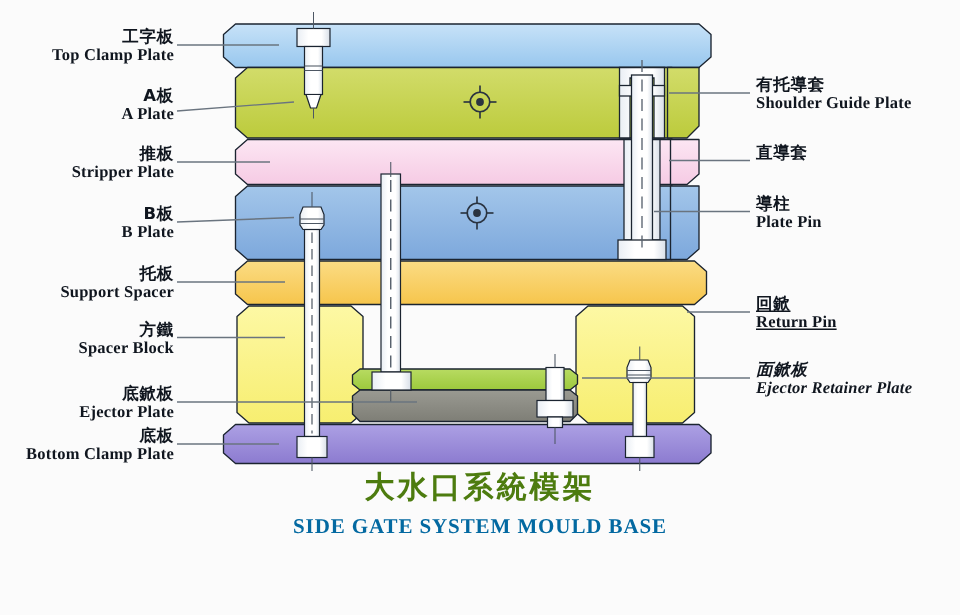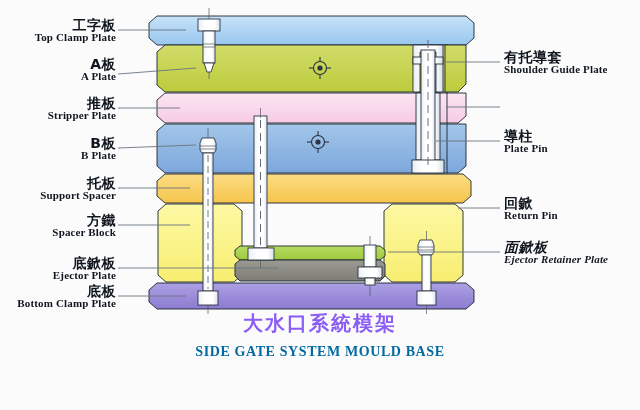--- a/index.html
+++ b/index.html
@@ -8,28 +8,28 @@
     background:#fbfbfb;
     font-family:"Liberation Serif", serif;
     overflow:hidden;
     position:relative;
   }
   #stage{position:absolute;left:0;top:0;width:640px;height:410px;}
   svg.layer{position:absolute;left:0;top:0;width:640px;height:410px;}
 
   
   .lbl{position:absolute;color:#10161f;font-weight:bold;white-space:nowrap;}
-  .lbl .cn{display:block;font-family:"DejaVu Sans",sans-serif;font-size:14px;letter-spacing:.5px;line-height:12px;}
+  .lbl .cn{display:block;font-family:"DejaVu Sans",sans-serif;font-size:11px;letter-spacing:.5px;line-height:12px;}
   .lbl .en{display:block;font-family:"Liberation Serif",serif;font-size:11px;line-height:12.5px;letter-spacing:.15px;}
   .lbl.right{text-align:left;}
   .lbl.left{text-align:right;}
 
   
   #title{position:absolute;left:0;top:312px;width:640px;text-align:center;}
-  #title .tcn{font-family:Liberation Mono, monospace;font-size:20px;font-weight:bold;color:#8b5cf6;letter-spacing:2px;line-height:26px;}
+  #title .tcn{font-family:Liberation Sans, sans-serif;font-size:20px;font-weight:bold;color:#4d7c0f;letter-spacing:2px;line-height:26px;}
   #title .ten{font-family:Liberation Serif, serif;font-size:14px;font-weight:bold;color:#0369a1;letter-spacing:.6px;line-height:27px;}
 </style>
 </head>
 <body style="background: rgb(251, 251, 251);">
 
 <div id="stage">
 
   <svg class="layer" viewBox="0 0 640 410">
     <defs>
       <linearGradient id="gTop" x1="0" y1="0" x2="0" y2="1">
@@ -238,28 +238,29 @@
     <span class="cn">底板</span>
     <span class="en">Bottom Clamp Plate</span>
   </div>
 
   <div class="lbl right" style="left:504px;top:51px;">
     <span class="cn">有托導套</span>
     <span class="en">Shoulder Guide Plate</span>
   </div>
 
   <div class="lbl right" style="left:504px;top:96px;">
+    <span class="cn">直導套</span>
   </div>
 
   <div class="lbl right" style="left:504px;top:130px;">
     <span class="cn">導柱</span>
     <span class="en">Plate Pin</span>
   </div>
 
-  <div class="lbl right" style="left:504px;top:197px;">
+  <div class="lbl right" style="left:504px;top:197px;text-decoration:underline;">
     <span class="cn">回鍁</span>
     <span class="en">Return Pin</span>
   </div>
 
   <div class="lbl right" style="left:504px;top:241px;font-style:italic;">
     <span class="cn">面鍁板</span>
     <span class="en">Ejector Retainer Plate</span>
   </div>
 
   <div id="title">

